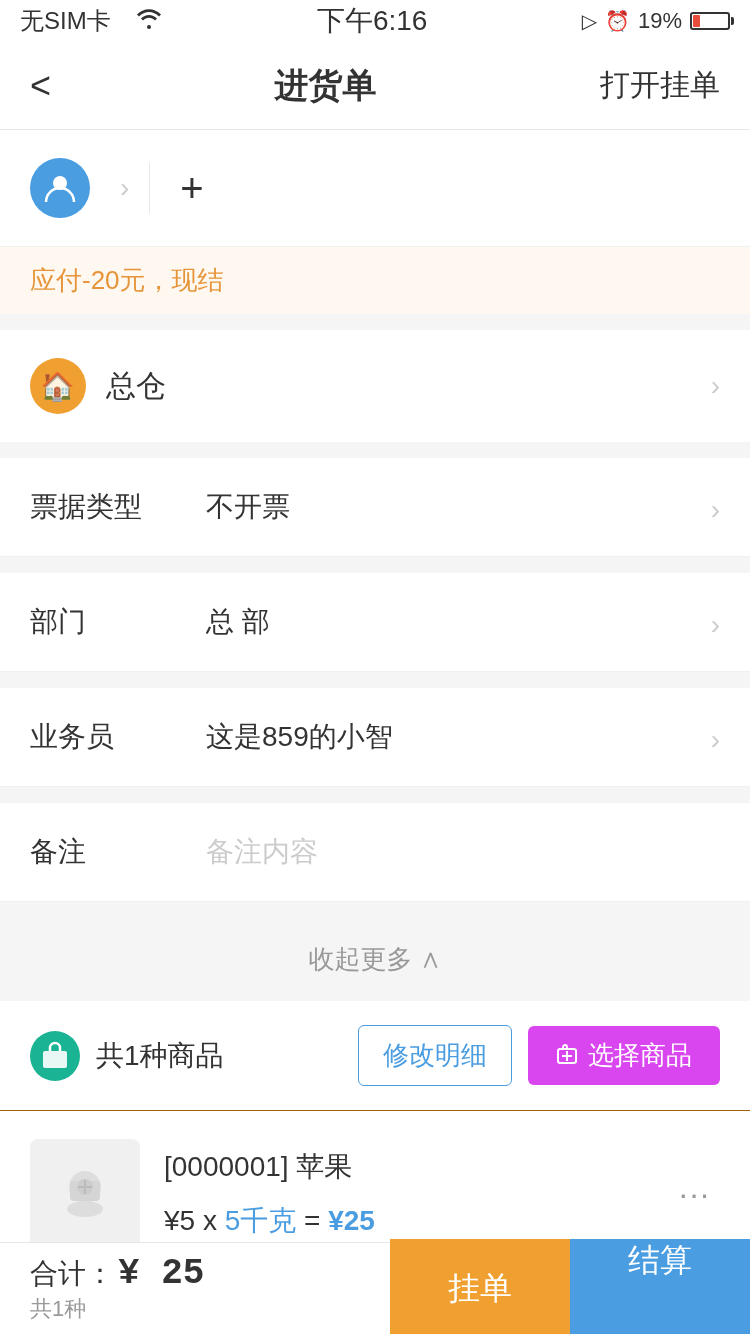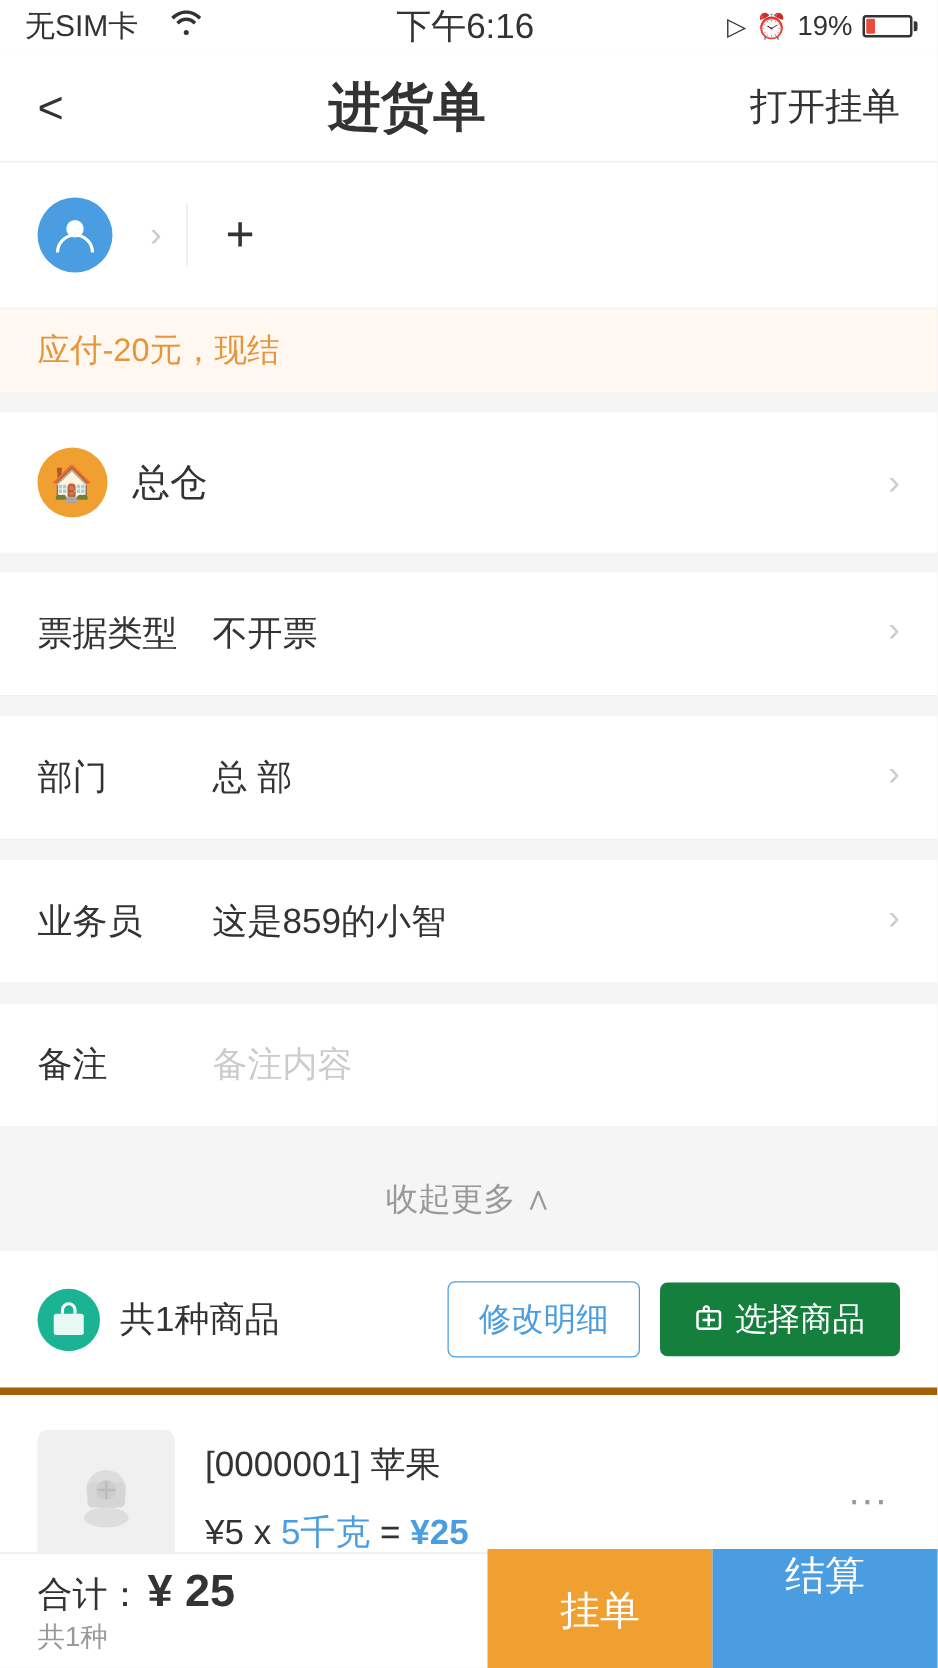--- a/index.html
+++ b/index.html
@@ -68,21 +68,21 @@
       border-bottom: 1px solid #e8e8e8;
     }
     .nav-back {
       font-size: 36px;
       color: #333;
       cursor: pointer;
       display: flex;
       align-items: center;
     }
     .nav-title {
-      font-size: 42px;
+      font-size: 34px;
       font-weight: 600;
       color: #333;
     }
     .nav-action {
       font-size: 30px;
       color: #333;
       cursor: pointer;
     }
 
     
@@ -138,24 +138,25 @@
       background: #fff8f0;
       padding: 16px 30px;
       font-size: 26px;
       color: #e6953a;
       margin-bottom: 16px;
     }
 
     
     .row-item {
       display: flex;
-      align-items: flex-start;
+      align-items: flex-end;
       padding: 30px 30px;
       background: #fff;
       border-bottom: 1px solid #f0f0f0;
+      gap: 36px;
     }
     .row-label {
       font-size: 28px;
       color: #333;
       width: 140px;
       flex-shrink: 0;
     }
     .row-value {
       flex: 1;
       font-size: 28px;
@@ -199,21 +200,21 @@
       background: #f5f5f5;
       cursor: pointer;
     }
 
     
     .product-header {
       display: flex;
       align-items: center;
       padding: 24px 30px;
       background: #fff;
-      border-bottom: 6px solid #a16207;
+      border-bottom: 1px solid #a16207;
     }
     .product-icon {
       width: 50px;
       height: 50px;
       border-radius: 50%;
       background: #1ab394;
       display: flex;
       align-items: center;
       justify-content: center;
       margin-right: 16px;
@@ -228,21 +229,21 @@
       border: 1px solid #4a9de0;
       color: #4a9de0;
       background: #fff;
       border-radius: 6px;
       padding: 12px 24px;
       font-size: 26px;
       cursor: pointer;
       margin-right: 16px;
     }
     .btn-primary {
-      background: #15803d;
+      background: #d946ef;
       color: #fff;
       border: none;
       border-radius: 6px;
       padding: 12px 28px;
       font-size: 26px;
       cursor: pointer;
       display: flex;
       align-items: center;
       gap: 8px;
     }
@@ -302,20 +303,21 @@
       padding: 0 30px;
     }
     .total-label {
       font-size: 28px;
       color: #333;
     }
     .total-amount {
       font-size: 36px;
       font-weight: 600;
       color: #333;
+      font-family: Liberation Mono, monospace;
     }
     .total-count {
       font-size: 22px;
       color: #999;
     }
     .btn-hold {
       width: 180px;
       height: 100px;
       background: #f0a030;
       color: #fff;

